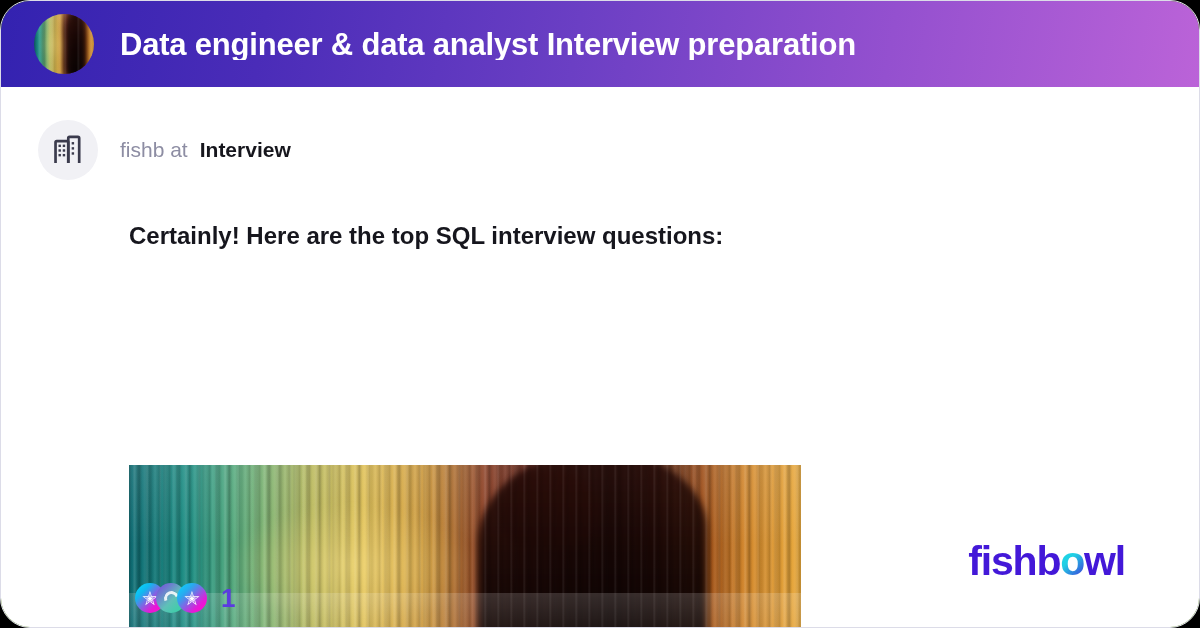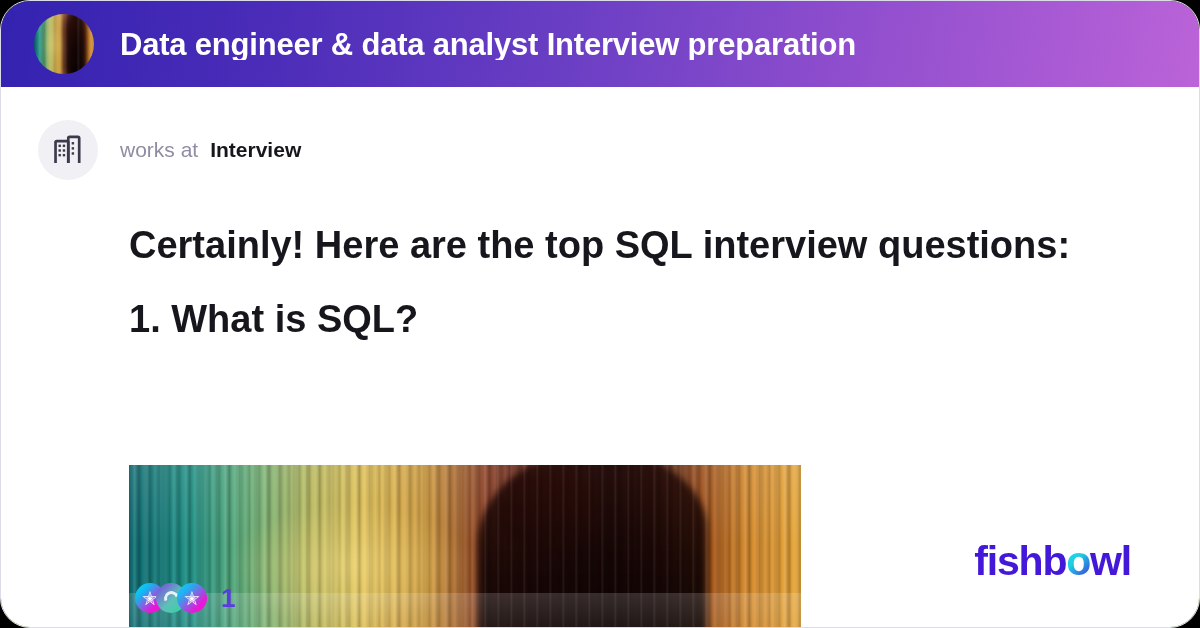--- a/index.html
+++ b/index.html
@@ -153,21 +153,21 @@
     gap: 12px;
     font-size: 21px;
   }
   .works-at { color: #8d8da3; font-weight: 400; }
   .company  { color: #16161d; font-weight: 700; }
 
   
   .post-text {
     margin: 38px 0 0 128px;
     color: #16161d;
-    font-size: 38px;
+    font-size: 24px;
     font-weight: 700;
     line-height: 1.47;
     max-width: 960px;
   }
   .post-text .blank-line { display:block; height: 18px; }
 
   
   .embed {
     position: absolute;
     left: 128px;
@@ -211,21 +211,21 @@
     margin-left: 14px;
     color: #5b3ae0;
     font-size: 26px;
     font-weight: 600;
     line-height: 1;
   }
 
   
   .fishbowl-logo {
     position: absolute;
-    right: 68px;
+    right: 74px;
     bottom: 47px;
     font-size: 41px;
     font-weight: 700;
     letter-spacing: -1.2px;
     line-height: 1;
     color: #4318d8;
     z-index: 5;
     user-select: none;
   }
   .fishbowl-logo .o-cyan {
@@ -265,29 +265,28 @@
             <rect x="8.3" y="11.5" width="1.7" height="1.7" fill="#3b3b4d"></rect>
             <rect x="5.3" y="14.8" width="1.7" height="1.7" fill="#3b3b4d"></rect>
             <rect x="8.3" y="14.8" width="1.7" height="1.7" fill="#3b3b4d"></rect>
             <rect x="14.6" y="6.4" width="1.7" height="1.7" fill="#3b3b4d"></rect>
             <rect x="14.6" y="10.0" width="1.7" height="1.7" fill="#3b3b4d"></rect>
             <rect x="14.6" y="13.6" width="1.7" height="1.7" fill="#3b3b4d"></rect>
           </svg>
         </span>
       </div>
       <div class="author-meta">
-        <span class="works-at">works at</span>
+        <span class="works-at">fishb at</span>
         <span class="company">Interview</span>
       </div>
     </div>
 
     <div class="post-text">
       <div>Certainly! Here are the top SQL interview questions:</div>
       <span class="blank-line"></span>
-      <div>1. What is SQL?</div>
     </div>
 
     <div class="embed">
       <div class="embed-inner">
         <div class="art"></div>
         <div class="art-glow"></div>
         <div class="art-head"></div>
         <div class="art-silhouette"></div>
         <div class="art-streaks"></div>
         <div class="art-haze"></div>

